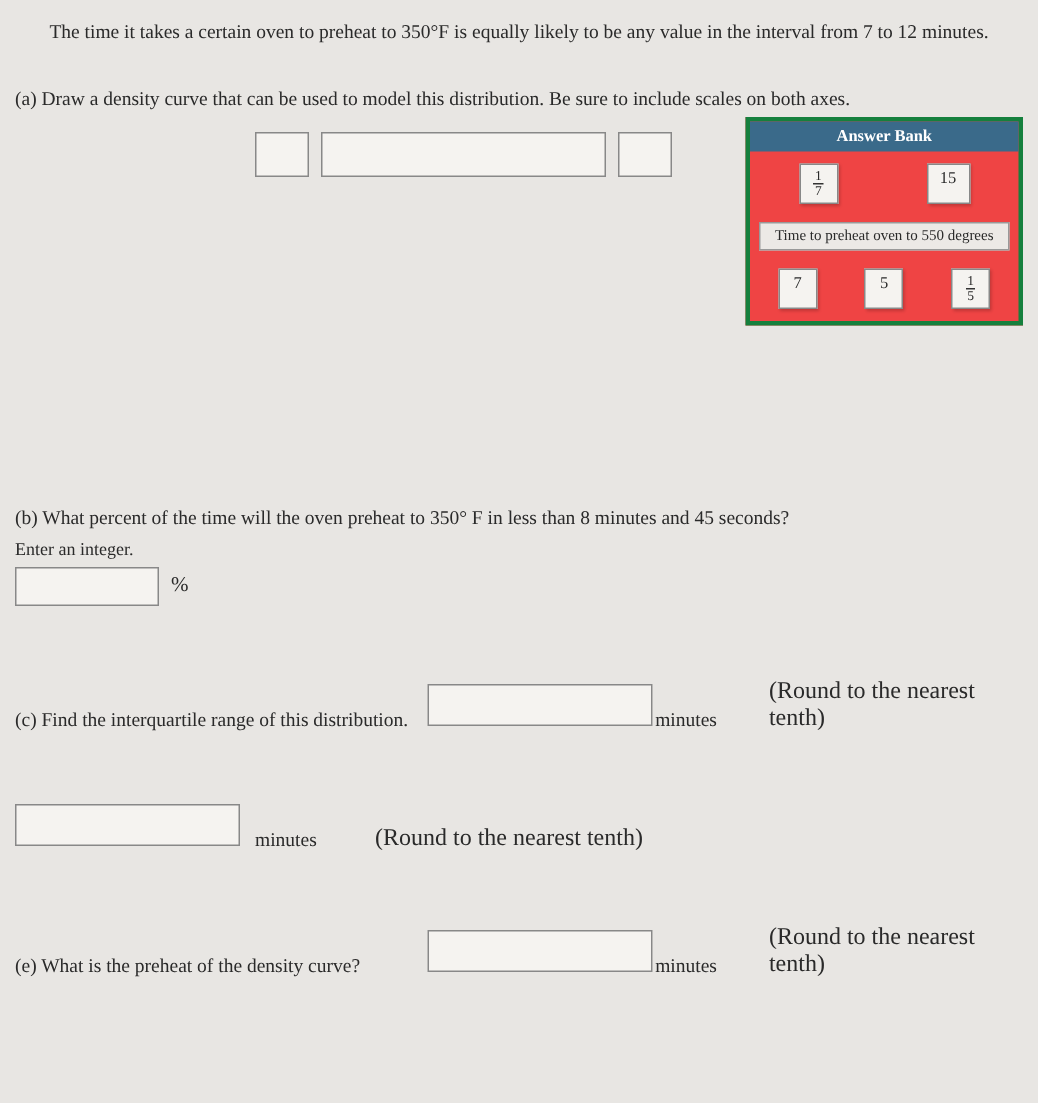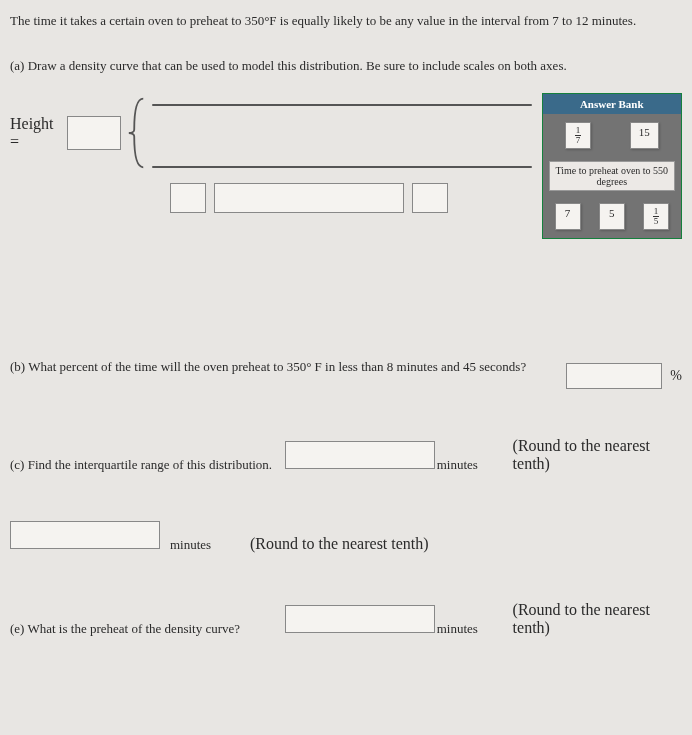--- a/index.html
+++ b/index.html
@@ -13,24 +13,25 @@
       width: 692px;
       height: 735px;
       padding: 12px 10px;
       font-size: 13px;
       color: #2a2a2a;
     }
     .problem-text {
       font-size: 13px;
       margin-bottom: 28px;
       line-height: 1.4;
+      text-align: center;
     }
     .part-label {
       font-size: 13px;
-      margin-bottom: 19px;
+      margin-bottom: 4px;
     }
     .part-a-container {
       display: flex;
       align-items: flex-start;
       gap: 10px;
     }
     .density-area {
       flex: 1;
       position: relative;
     }
@@ -76,22 +77,22 @@
     .small-box {
       width: 36px;
       height: 30px;
     }
     .wide-box {
       width: 190px;
       height: 30px;
     }
     .answer-bank {
       width: 185px;
-      border: 1px solid #15803d;
-      background: #737373;
+      border: 3px solid #15803d;
+      background: #ef4444;
       font-size: 10px;
     }
     .answer-bank-header {
       background: #3a6a8a;
       color: #fff;
       text-align: center;
       padding: 4px;
       font-size: 11px;
       font-weight: bold;
     }
@@ -158,20 +159,21 @@
       font-size: 16px;
     }
     .sub-instruction {
       font-size: 12px;
       margin-top: 6px;
     }
     .part-b-row {
       display: flex;
       align-items: flex-start;
       justify-content: space-between;
+      flex-direction: column;
     }
     .part-b-left {
       flex: 1;
     }
     .part-b-right {
       display: flex;
       align-items: center;
       gap: 8px;
       margin-top: 4px;
     }
@@ -207,31 +209,20 @@
   </style>
 </head>
 <body>
 
 <div class="problem-text">The time it takes a certain oven to preheat to 350°F is equally likely to be any value in the interval from 7 to 12 minutes.</div>
 
 <div class="part-label">(a) Draw a density curve that can be used to model this distribution. Be sure to include scales on both axes.</div>
 
 <div class="part-a-container">
   <div class="density-area">
-    <div class="height-row">
-      <span class="height-label">Height =</span>
-      <span class="input-box height-input"></span>
-      <svg class="bracket-svg" viewBox="0 0 20 80">
-        <path d="M 18 2 C 8 2, 8 30, 8 36 C 8 40, 2 40, 2 40 C 2 40, 8 40, 8 44 C 8 50, 8 78, 18 78"></path>
-      </svg>
-      <span class="curve-wrap">
-        <div class="curve-top"></div>
-        <div class="curve-bottom"></div>
-      </span>
-    </div>
     <div class="density-boxes-row">
       <span class="input-box small-box"></span>
       <span class="input-box wide-box"></span>
       <span class="input-box small-box"></span>
     </div>
   </div>
 
   <div class="answer-bank">
     <div class="answer-bank-header">Answer Bank</div>
     <div class="bank-row">
@@ -248,20 +239,21 @@
         <span class="frac"><span class="frac-top">1</span><span class="frac-bot">5</span></span>
       </span>
     </div>
   </div>
 </div>
 
 <div class="part-b-section">
   <div class="part-b-row">
     <div class="part-b-left">
       <div>(b) What percent of the time will the oven preheat to 350° F in less than 8 minutes and 45 seconds?</div>
+      <div class="sub-instruction">Enter an integer.</div>
     </div>
     <div class="part-b-right">
       <span class="input-box answer-input-b"></span>
       <span class="percent-sign">%</span>
     </div>
   </div>
 </div>
 
 <div class="part-section">
   <div class="row-flex">

